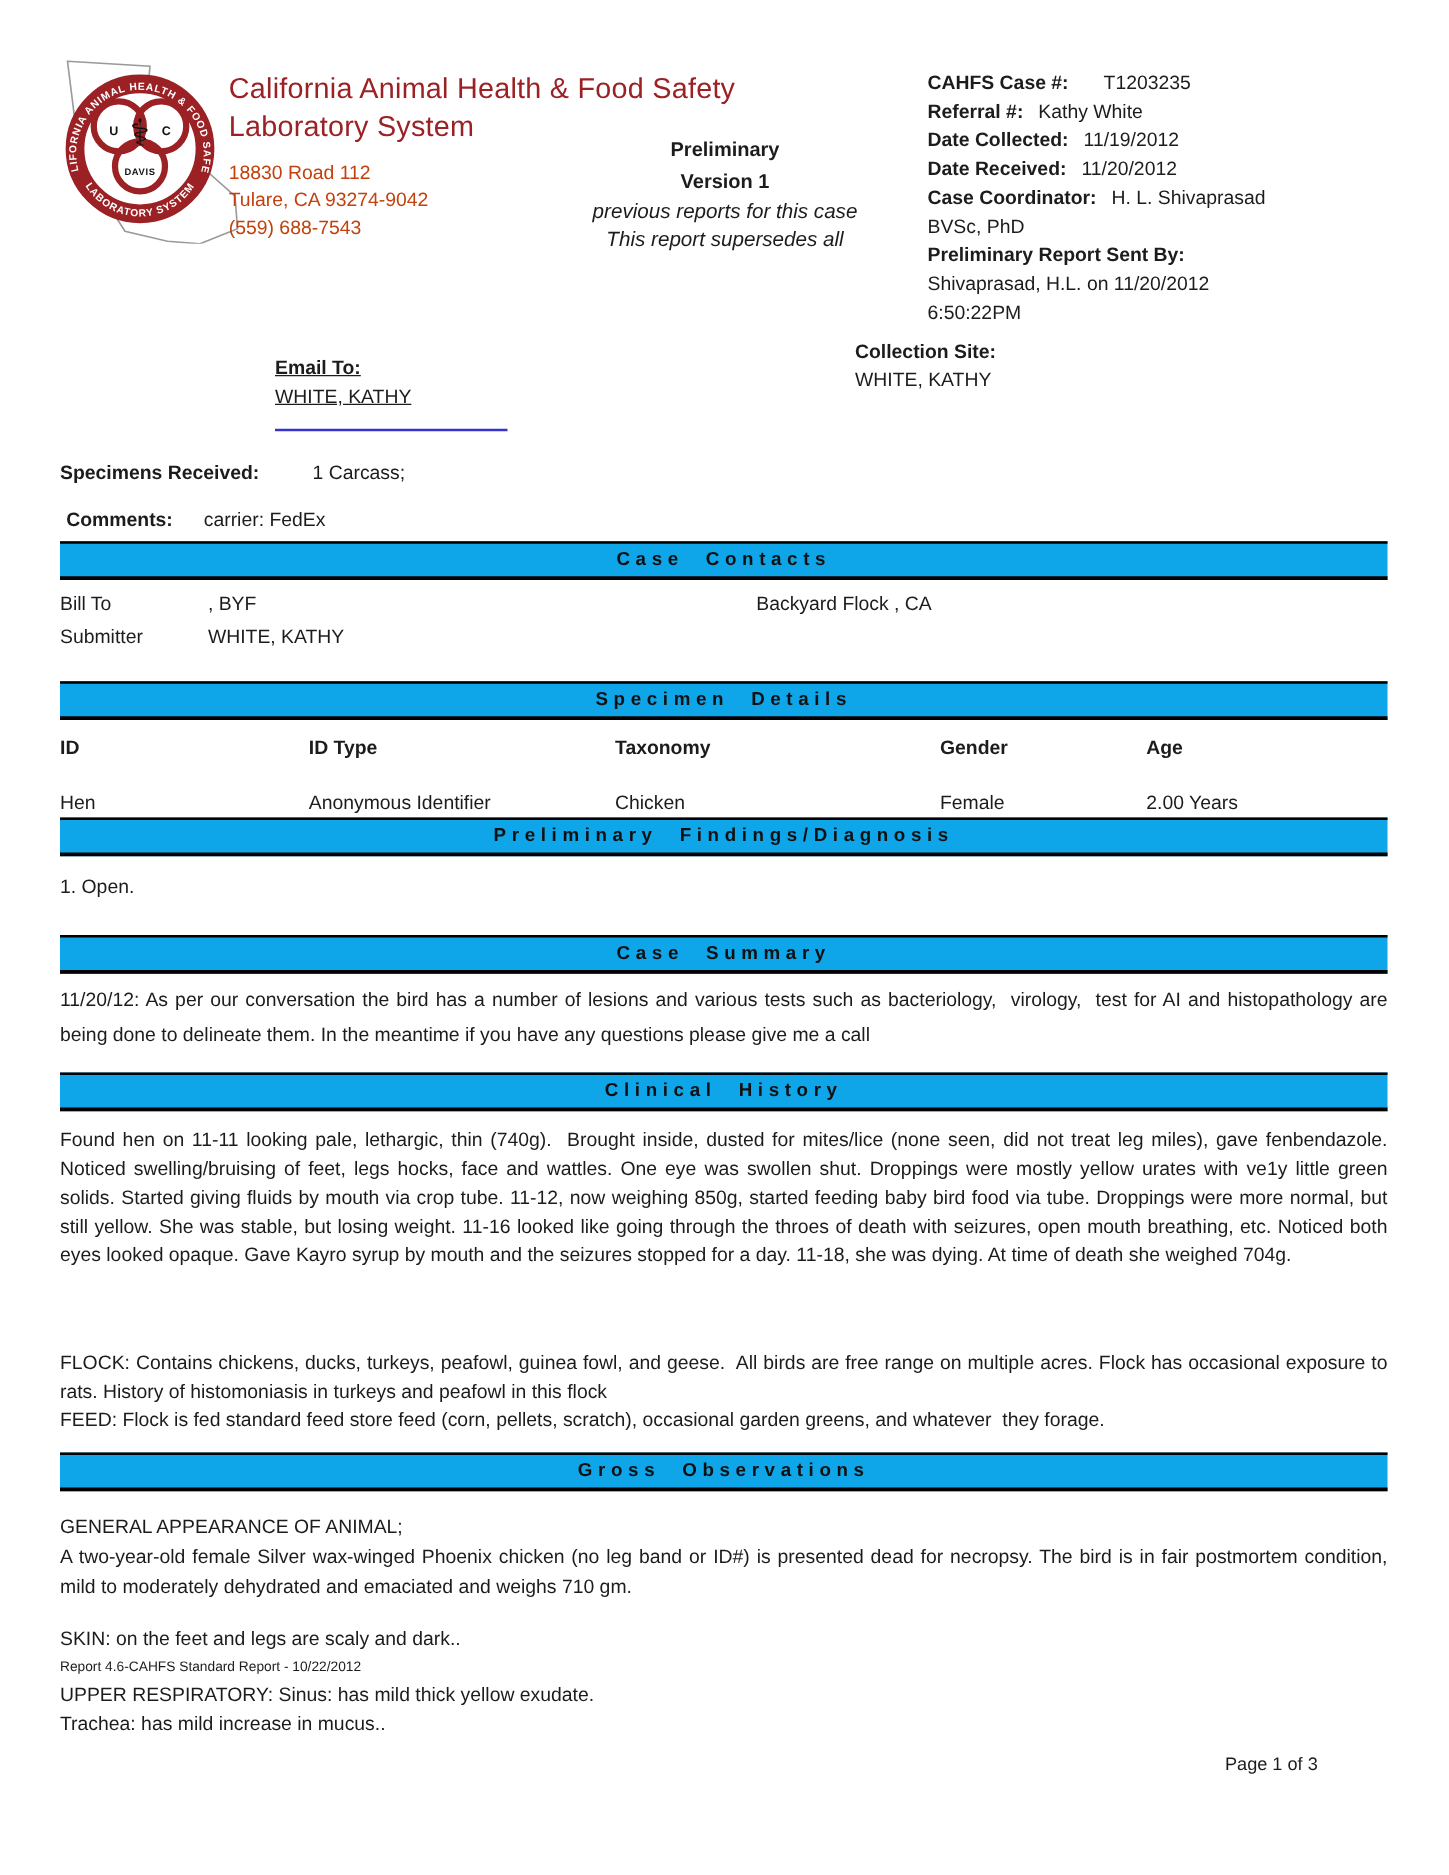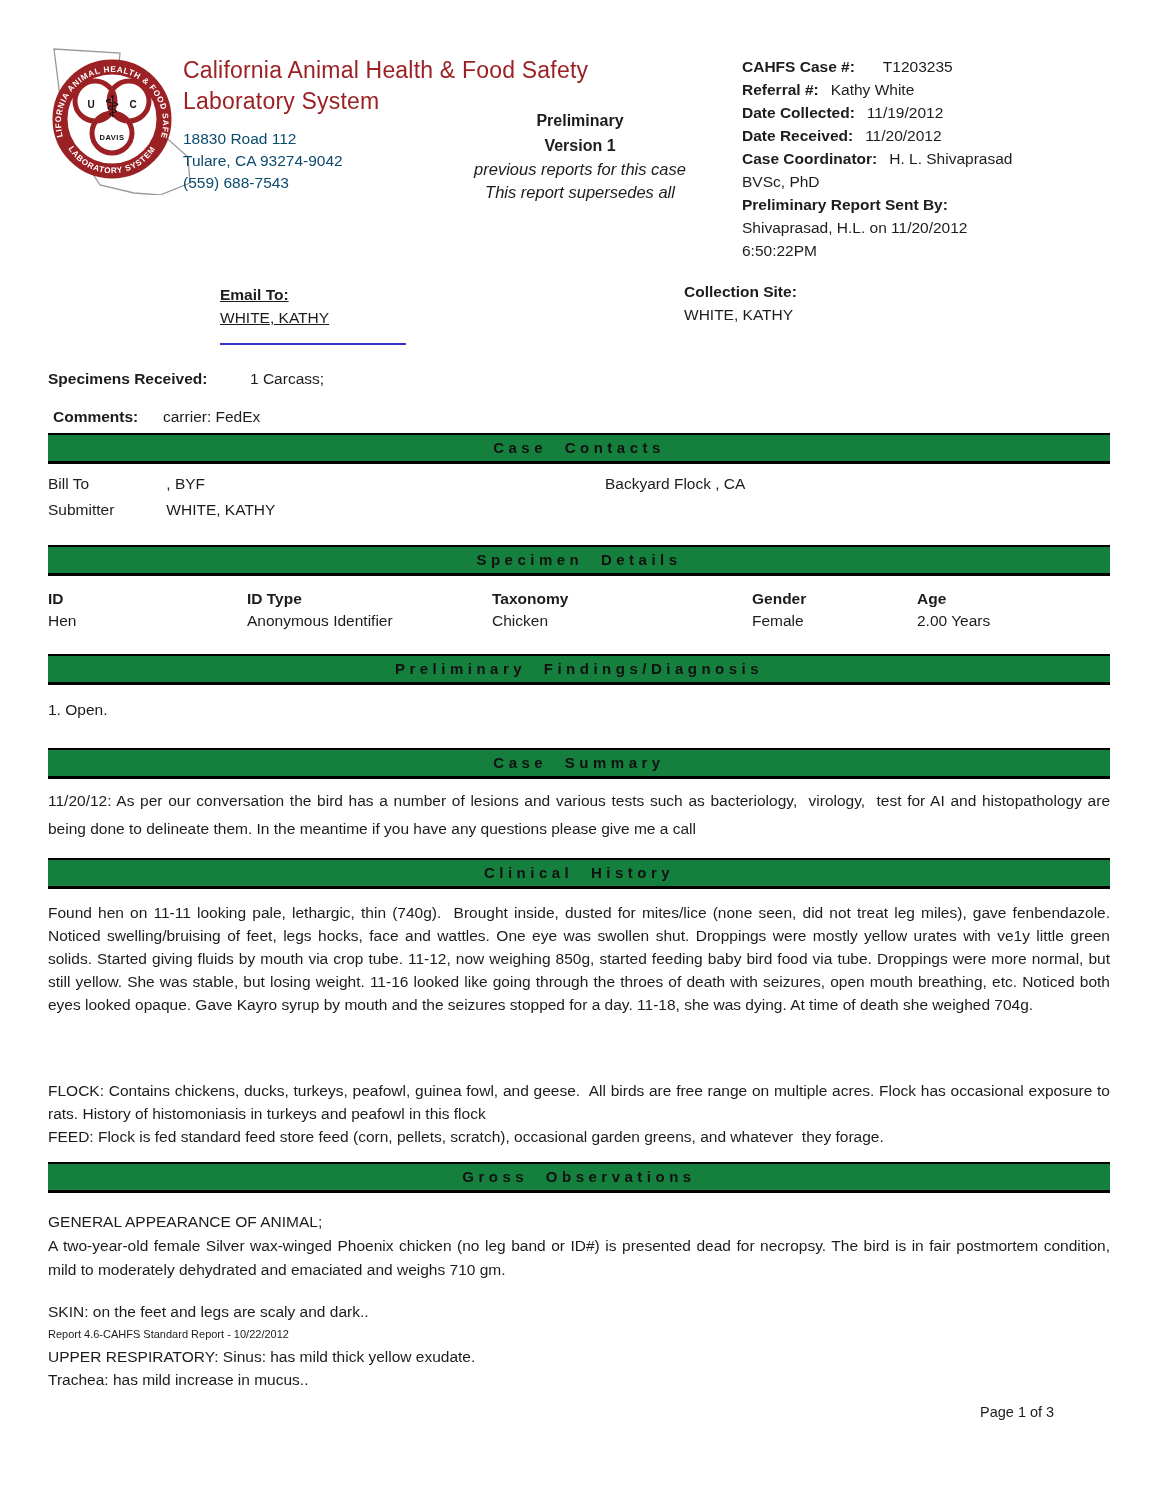--- a/index.html
+++ b/index.html
@@ -20,52 +20,52 @@
   
   .logo-svg { position: absolute; left: 42px; top: 45px; width: 150px; height: 150px; }
   .ring-text { fill: #ffffff; font-weight: bold; font-size: 8.2px; letter-spacing: 0.7px; }
   .venn { fill: none; stroke: #9b2125; stroke-width: 5px; }
   .logo-letter { fill: #111; font-weight: bold; font-size: 10px; text-anchor: middle; }
   .logo-davis  { fill: #111; font-weight: bold; font-size: 7.5px; letter-spacing: .5px; text-anchor: middle; }
   .caduceus-t { fill: #111; font-size: 30px; text-anchor: middle; font-family: "DejaVu Sans", sans-serif; }
 
   .org-block { left: 183px; top: 55px; }
   .org-line { color: #9b2125; font-size: 23px; line-height: 31px; letter-spacing: 0.2px; }
-  .org-addr { color: #0c4a6e; font-size: 15.5px; line-height: 22px; margin-top: 11px; }
+  .org-addr { color: #c2410c; font-size: 15.5px; line-height: 22px; margin-top: 11px; }
 
   .version-block { left: 420px; top: 108px; width: 320px; text-align: center; }
   .version-bold { font-weight: bold; font-size: 16px; line-height: 25px; }
   .version-note { font-style: italic; font-size: 16.5px; line-height: 23px; }
 
   .case-info { left: 742px; top: 55px; width: 410px; font-size: 15.5px; }
   .case-info .line { line-height: 23px; white-space: nowrap; }
   .case-info .k { font-weight: bold; }
   .case-info .v { margin-left: 12px; }
   .case-info .line.no-label .v { margin-left: 0; }
   .case-info .line:first-child .v { margin-left: 28px; text-align: right; }
 
   
   .email-to { left: 220px; top: 283px; font-size: 15.5px; text-decoration: underline; }
-  .collection-site { left: 684px; top: 280px; font-size: 15.5px; }
+  .collection-site { left: 684px; top: 270px; font-size: 15.5px; }
   .recip-label { font-weight: bold; line-height: 23px; }
   .recip-value { line-height: 23px; }
   .email-underline { position: absolute; left: 0; top: 60px; width: 186px; height: 2px; background: #3533c8; }
 
   .specimens-line { left: 48px; top: 370px; width: 1062px; font-size: 15.5px; }
   .specimens-line .v { position: absolute; left: 202px; top: 0; font-weight: normal; }
   .comments-line { left: 53px; top: 408px; width: 1057px; font-size: 15.5px; }
   .comments-line .v { position: absolute; left: 110px; top: 0; font-weight: normal; }
   .blabel { font-weight: bold; }
 
   
   .band {
     left: 48px; width: 1062px;
     border-top: 2px solid #000;
     border-bottom: 3px solid #000;
-    background: #15803d;
+    background: #0ea5e9;
     height: 31px;
     line-height: 26px;
     text-align: center;
     font-weight: bold;
     font-size: 15px;
     letter-spacing: 4.5px;
     word-spacing: 9px;
     color: #111;
   }
 
@@ -73,21 +73,21 @@
   .contacts-rows { left: 48px; top: 471px; width: 1062px; font-size: 15.5px; }
   .contact-row { position: relative; height: 26px; line-height: 26px; }
   .contact-role { display: inline-block; width: 114px; }
   .contact-loc { position: absolute; left: 557px; top: 0; }
 
   
   .spec-grid {
     left: 48px; top: 590px; width: 1062px;
     display: grid;
     grid-template-columns: 199px 245px 260px 165px auto;
-    row-gap: 4px;
+    row-gap: 26px;
     font-size: 15.5px;
   }
   .spec-grid .hdr { font-weight: bold; }
 
   .findings-text { left: 48px; top: 701px; font-size: 15.5px; }
 
   
   .para {
     left: 48px; width: 1062px;
     font-size: 15.5px;

